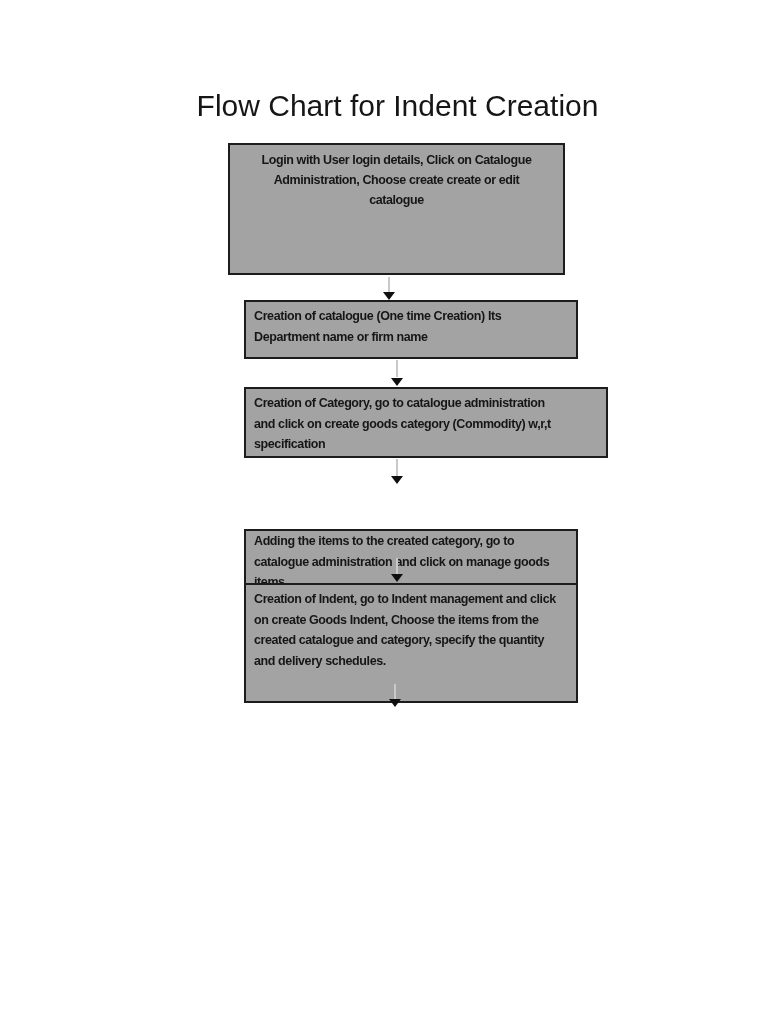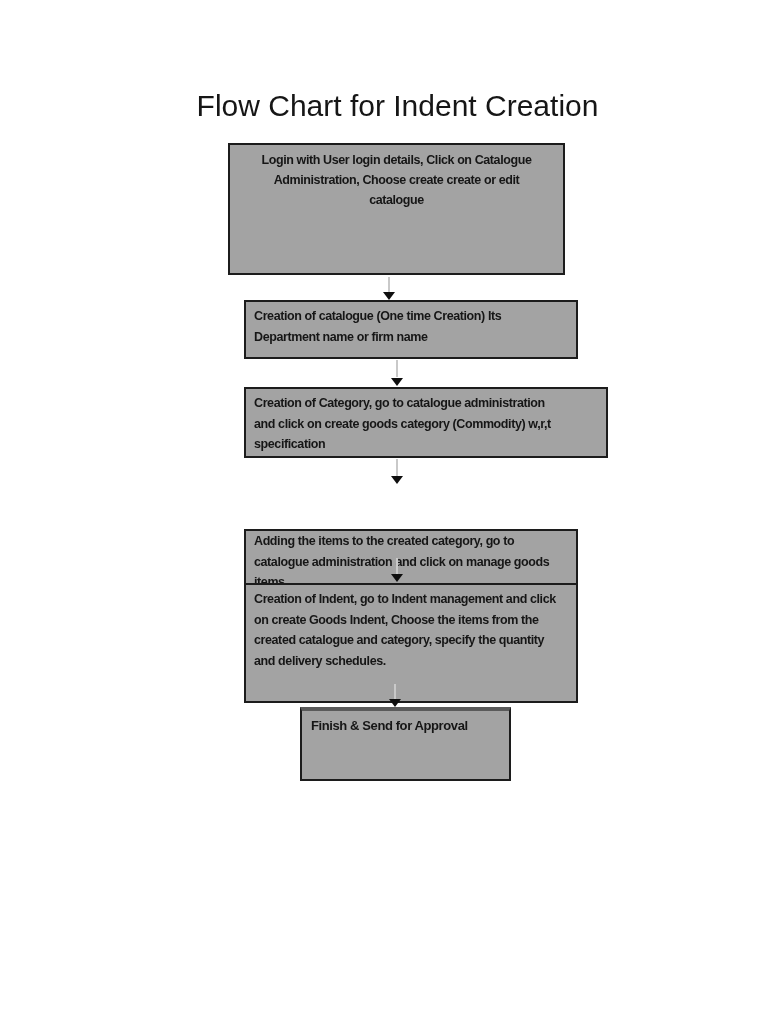--- a/index.html
+++ b/index.html
@@ -116,15 +116,14 @@
   <div class="arrowhead head-4"></div>
 
   <div class="flow-box box-5">Creation of Indent, go to Indent management and click
 on create Goods Indent, Choose the items from the
 created catalogue and category, specify the quantity
 and delivery schedules.</div>
 
   <div class="connector-line line-5"></div>
   <div class="arrowhead head-5"></div>
 
-  <div class="flow-box box-6">Finish &amp; Send for Approval</div>
 
 </div>
 
 </body></html>

